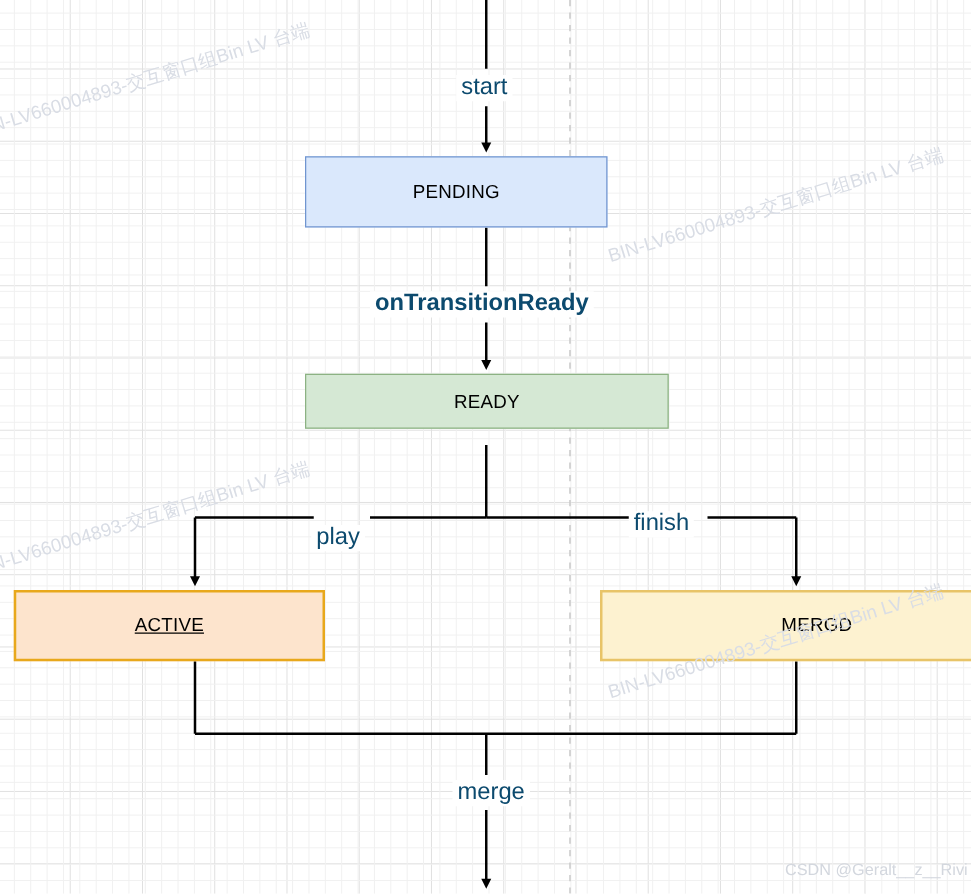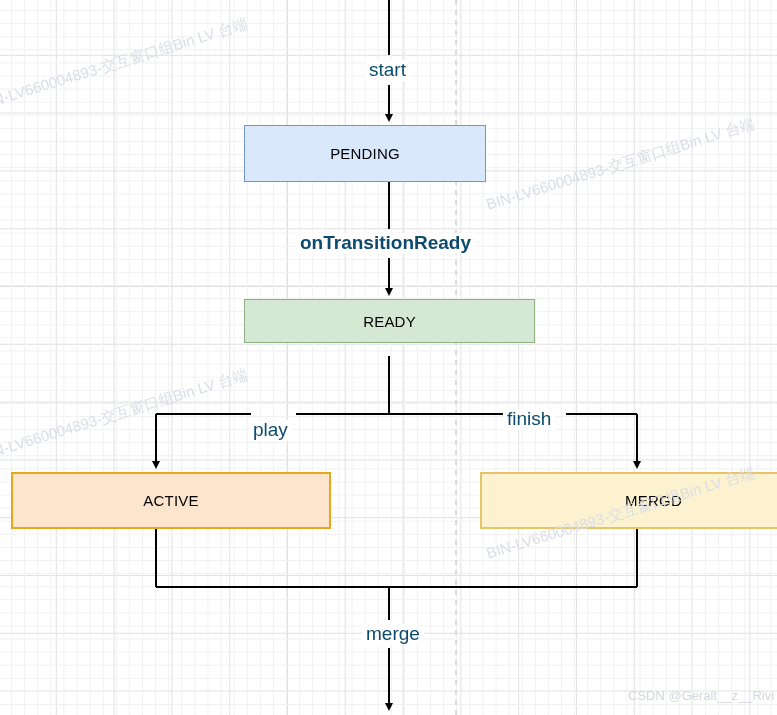--- a/index.html
+++ b/index.html
@@ -49,23 +49,24 @@
     left: 244px; top: 125px; width: 242px; height: 57px;
     background: #dae8fc;
     border: 1px solid #7095d0;
   }
   .node-ready {
     left: 244px; top: 299px; width: 291px; height: 44px;
     background: #d5e8d4;
     border: 1px solid #8cb283;
   }
   .node-active {
-    left: 11px; top: 472px; width: 320px; height: 57px;
+    left: 11px; top: 472px; width: 249px; height: 57px;
     background: #fde4cd;
     border: 2px solid #e8a81c;
+    text-decoration: underline;
   }
   .node-mergd {
     left: 480px; top: 472px; width: 347px; height: 57px;
     background: #fdf2d0;
     border: 2px solid #e8c468;
   }
   .edge-label {
     position: absolute;
     font-size: 19px;
     color: #0c4a6e;

